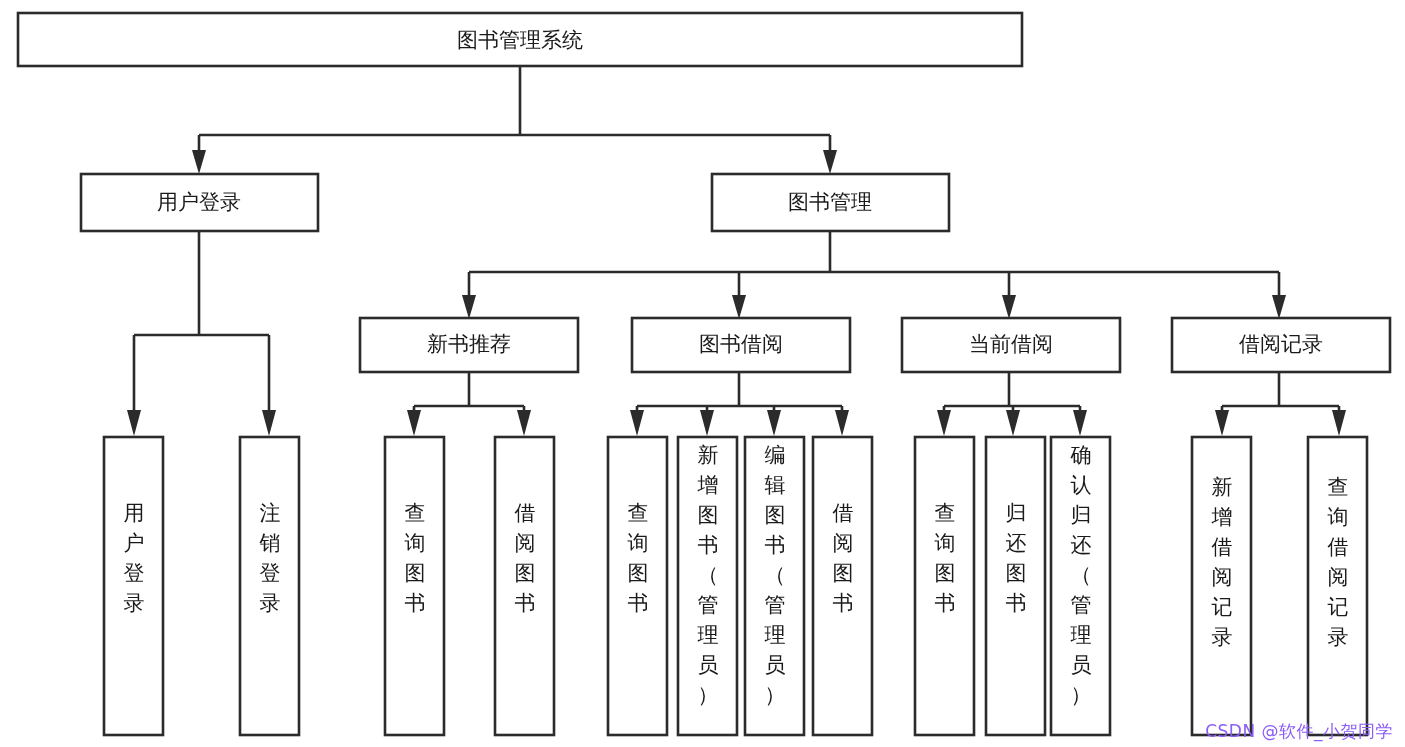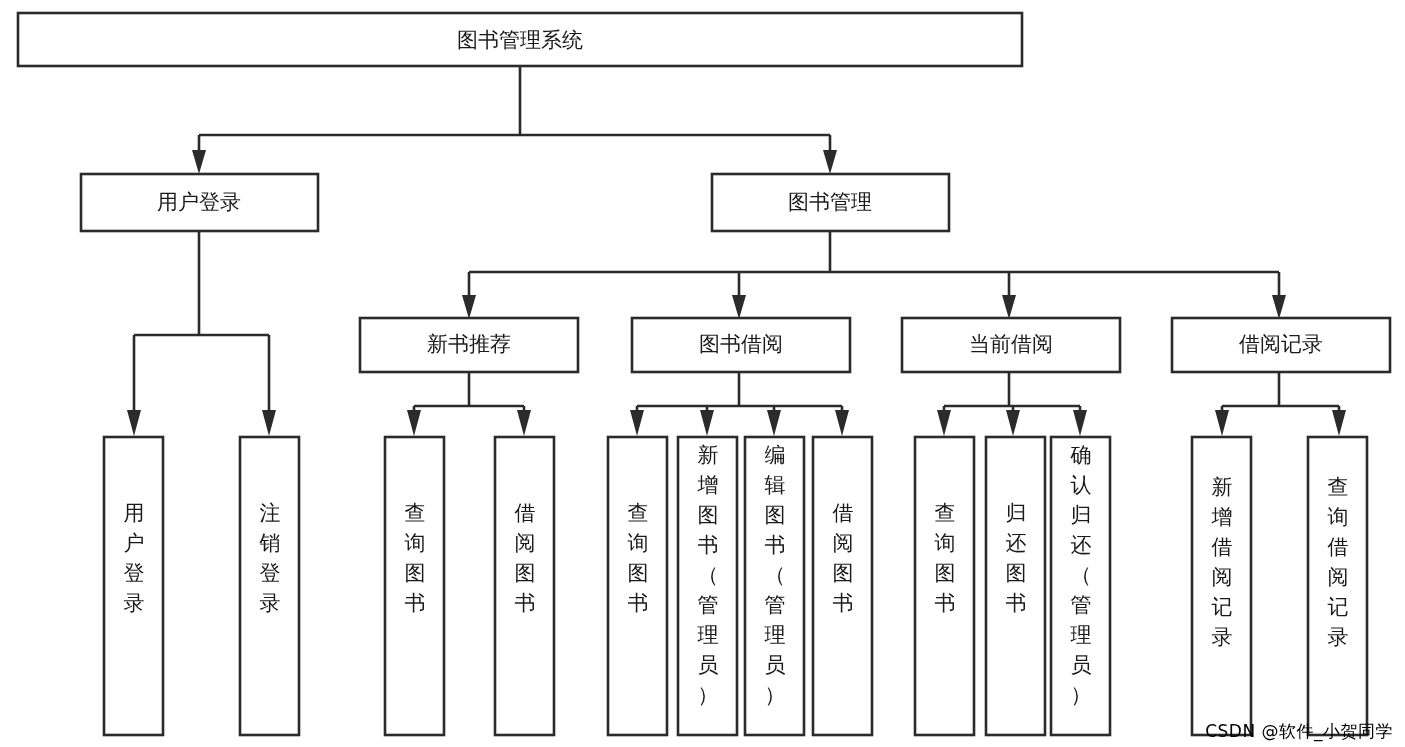--- a/index.html
+++ b/index.html
@@ -55,21 +55,21 @@
     font-family: "DejaVu Sans", "Liberation Sans", sans-serif;
     font-size: 21px;
     text-anchor: middle;
   }
   .watermark-text {
     position: absolute;
     right: 12px;
     bottom: 4px;
     font-family: "DejaVu Sans", "Liberation Sans", sans-serif;
     font-size: 17px;
-    color: #000000;
+    color: #8b5cf6;
     white-space: nowrap;
     letter-spacing: 0.5px;
     user-select: none;
   }
 </style>
 </head>
 <body>
 
 <div id="diagram-root">
 

